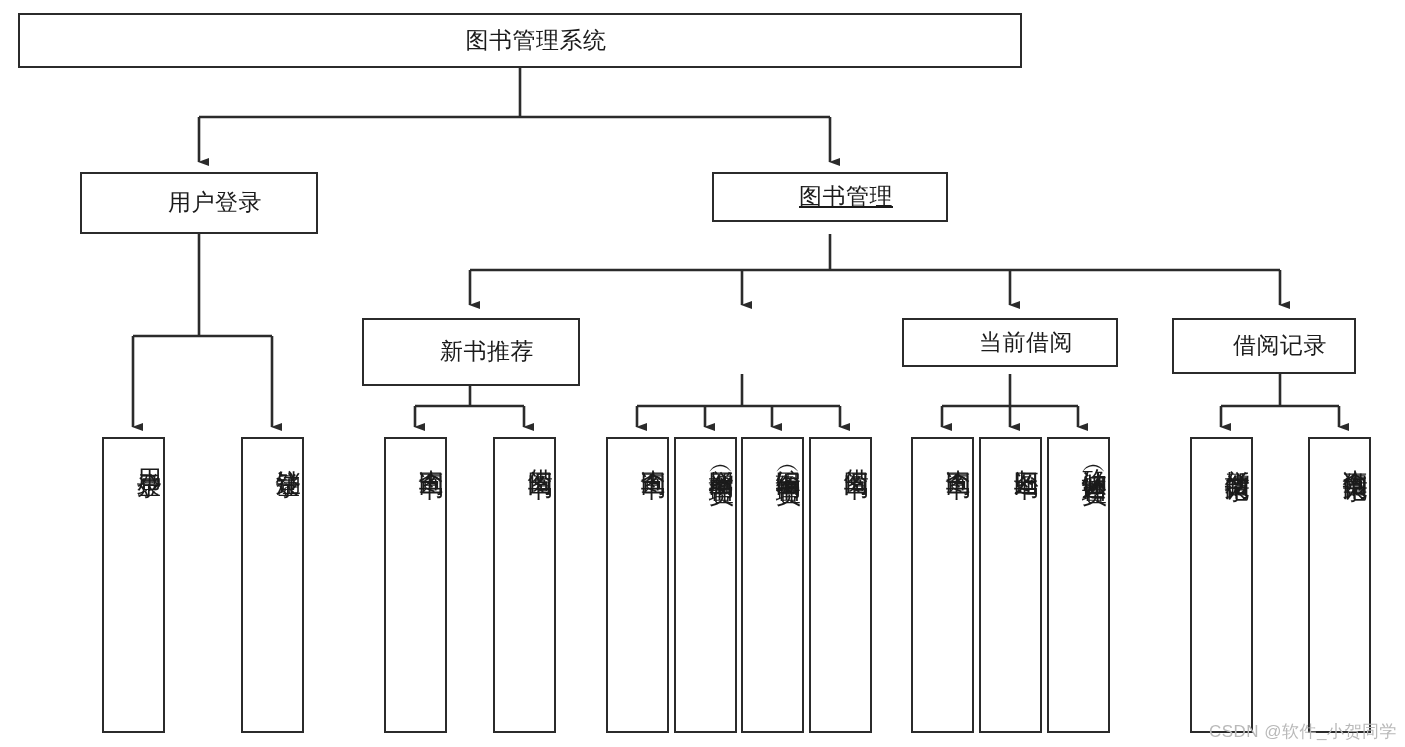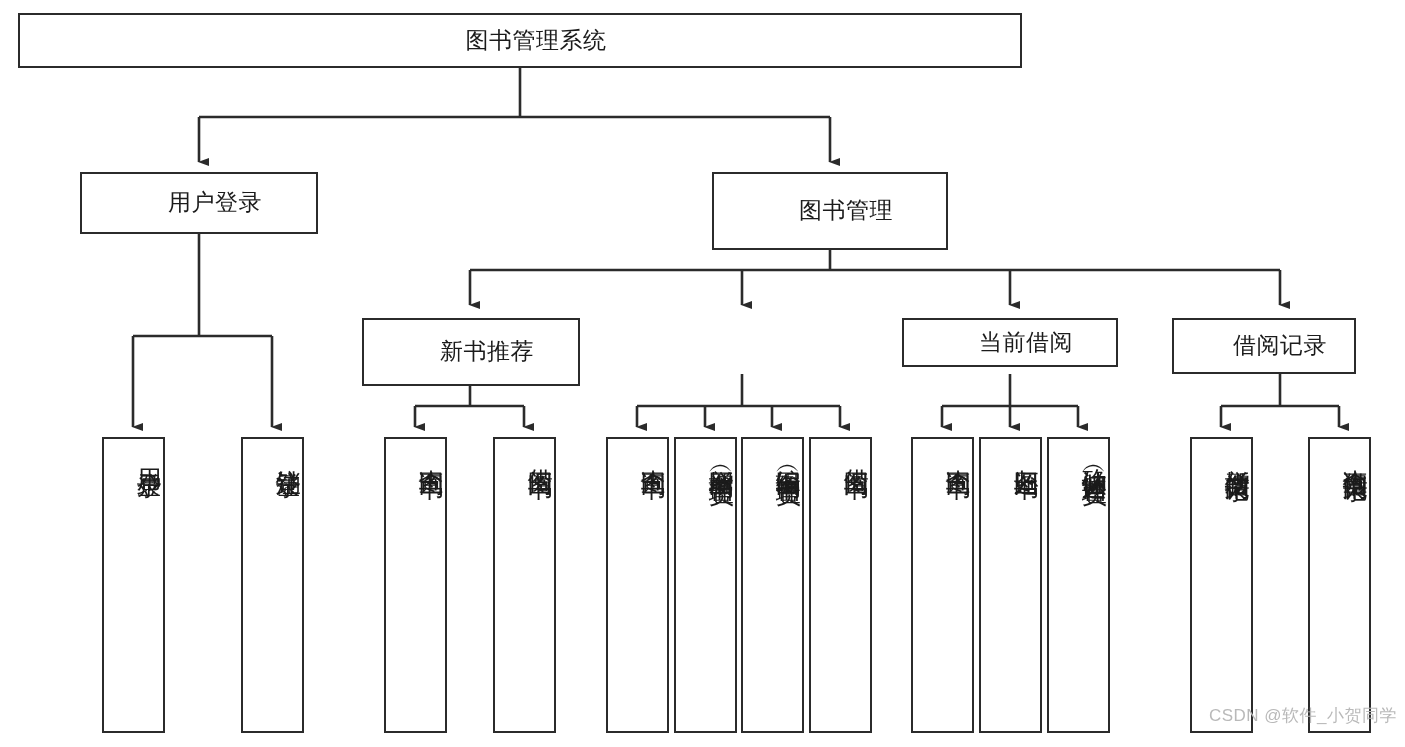--- a/index.html
+++ b/index.html
@@ -63,21 +63,21 @@
     letter-spacing: 2px;
     white-space: normal;
     max-height: 278px;
   }
   .node.leaf.tall .lbl {
     max-height: 286px;
   }
   .watermark {
     position: absolute;
     right: 8px;
-    bottom: 20px;
+    bottom: 4px;
     font-size: 17px;
     color: #b9b9b9;
     z-index: 5;
     white-space: nowrap;
     letter-spacing: 0.5px;
     margin-top: 16px;
   }
 </style>
 </head>
 <body>
@@ -134,21 +134,21 @@
     </g>
   </svg>
 
   <div class="node root horiz" style="left:18px; top:13px; width:1004px; height:55px;">
     <span class="lbl">图书管理系统</span>
   </div>
 
   <div class="node horiz" style="left:80px; top:172px; width:238px; height:62px;">
     <span class="lbl">用户登录</span>
   </div>
-  <div class="node horiz" style="left:712px; top:172px; width:236px; height:78px;">
+  <div class="node horiz" style="left:712px; top:172px; width:236px; height:50px;text-decoration:underline;">
     <span class="lbl">图书管理</span>
   </div>
 
   <div class="node horiz" style="left:362px; top:318px; width:218px; height:68px;">
     <span class="lbl">新书推荐</span>
   </div>
   <div class="node horiz" style="left:902px; top:318px; width:216px; height:49px;">
     <span class="lbl">当前借阅</span>
   </div>
   <div class="node horiz" style="left:1172px; top:318px; width:184px; height:56px;">

